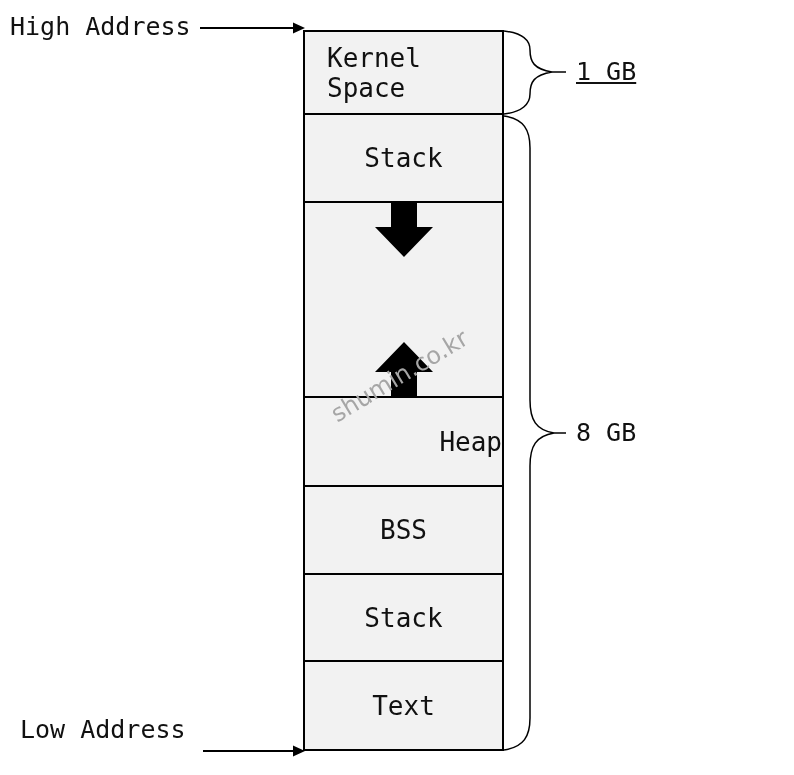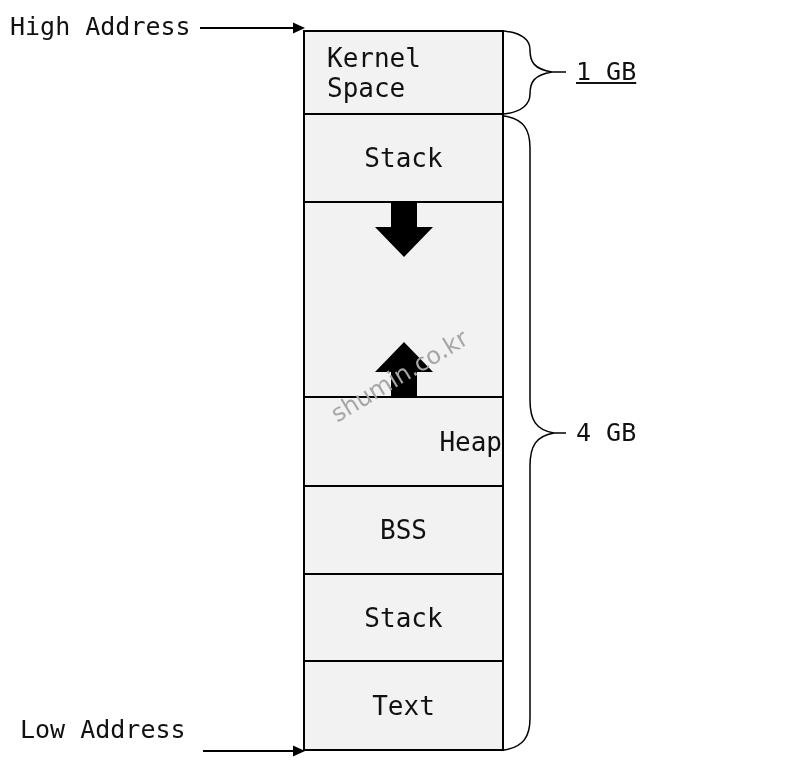--- a/index.html
+++ b/index.html
@@ -100,21 +100,21 @@
     <path class="brace" d="M552,72 H566"></path>
 
     <path class="brace" d="M504,116 C524,119 530,130 530,148 L530,400 C530,420 536,430 554,433 C536,436 530,446 530,466 L530,718 C530,736 524,747 504,750"></path>
     <path class="brace" d="M554,433 H566"></path>
   </svg>
 
   <div class="txt txt-high">High Address</div>
   <div class="txt txt-low">Low Address</div>
 
   <div class="txt txt-1gb">1 GB</div>
-  <div class="txt txt-3gb">4 GB</div>
+  <div class="txt txt-3gb">8 GB</div>
 
   <div class="memcol">
     <div class="sec sec-kernel">
       <span>Kernel Space</span>
     </div>
     <div class="sec sec-stack">
       <span>Stack</span>
     </div>
     <div class="sec sec-free">
       <svg class="arrow-svg" width="58" height="54" viewBox="0 0 58 54" xmlns="http://www.w3.org/2000/svg">

